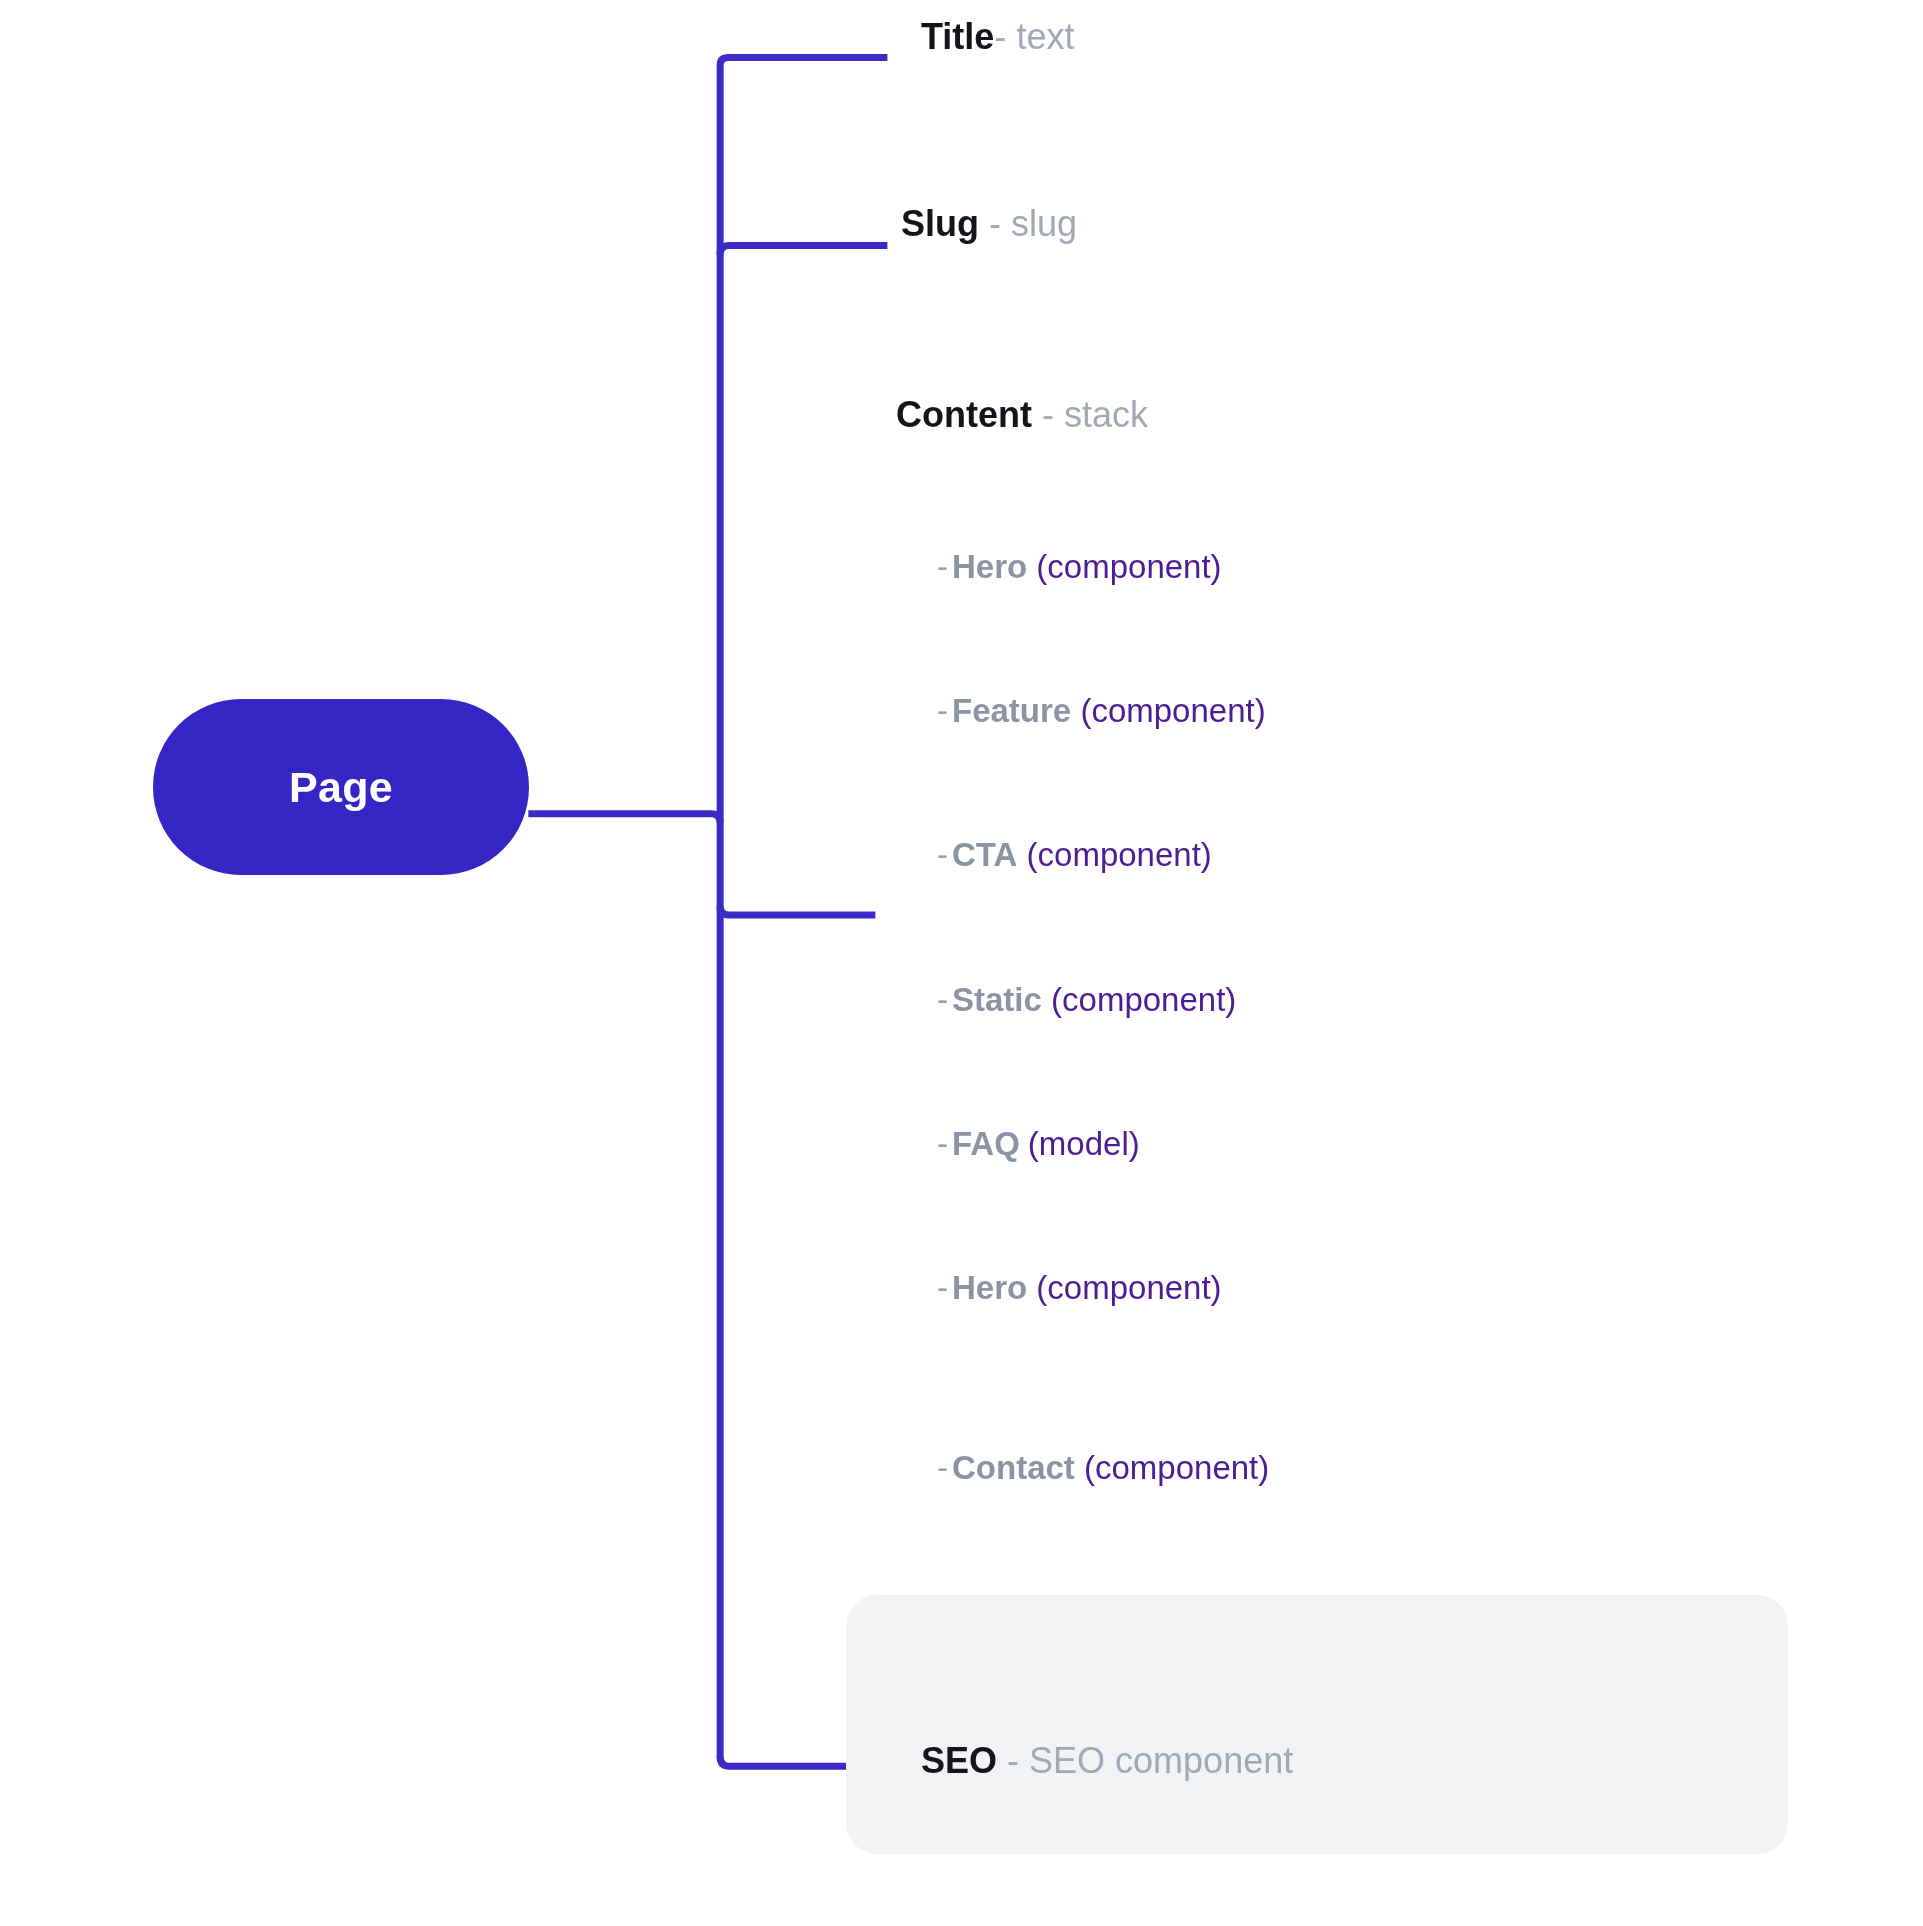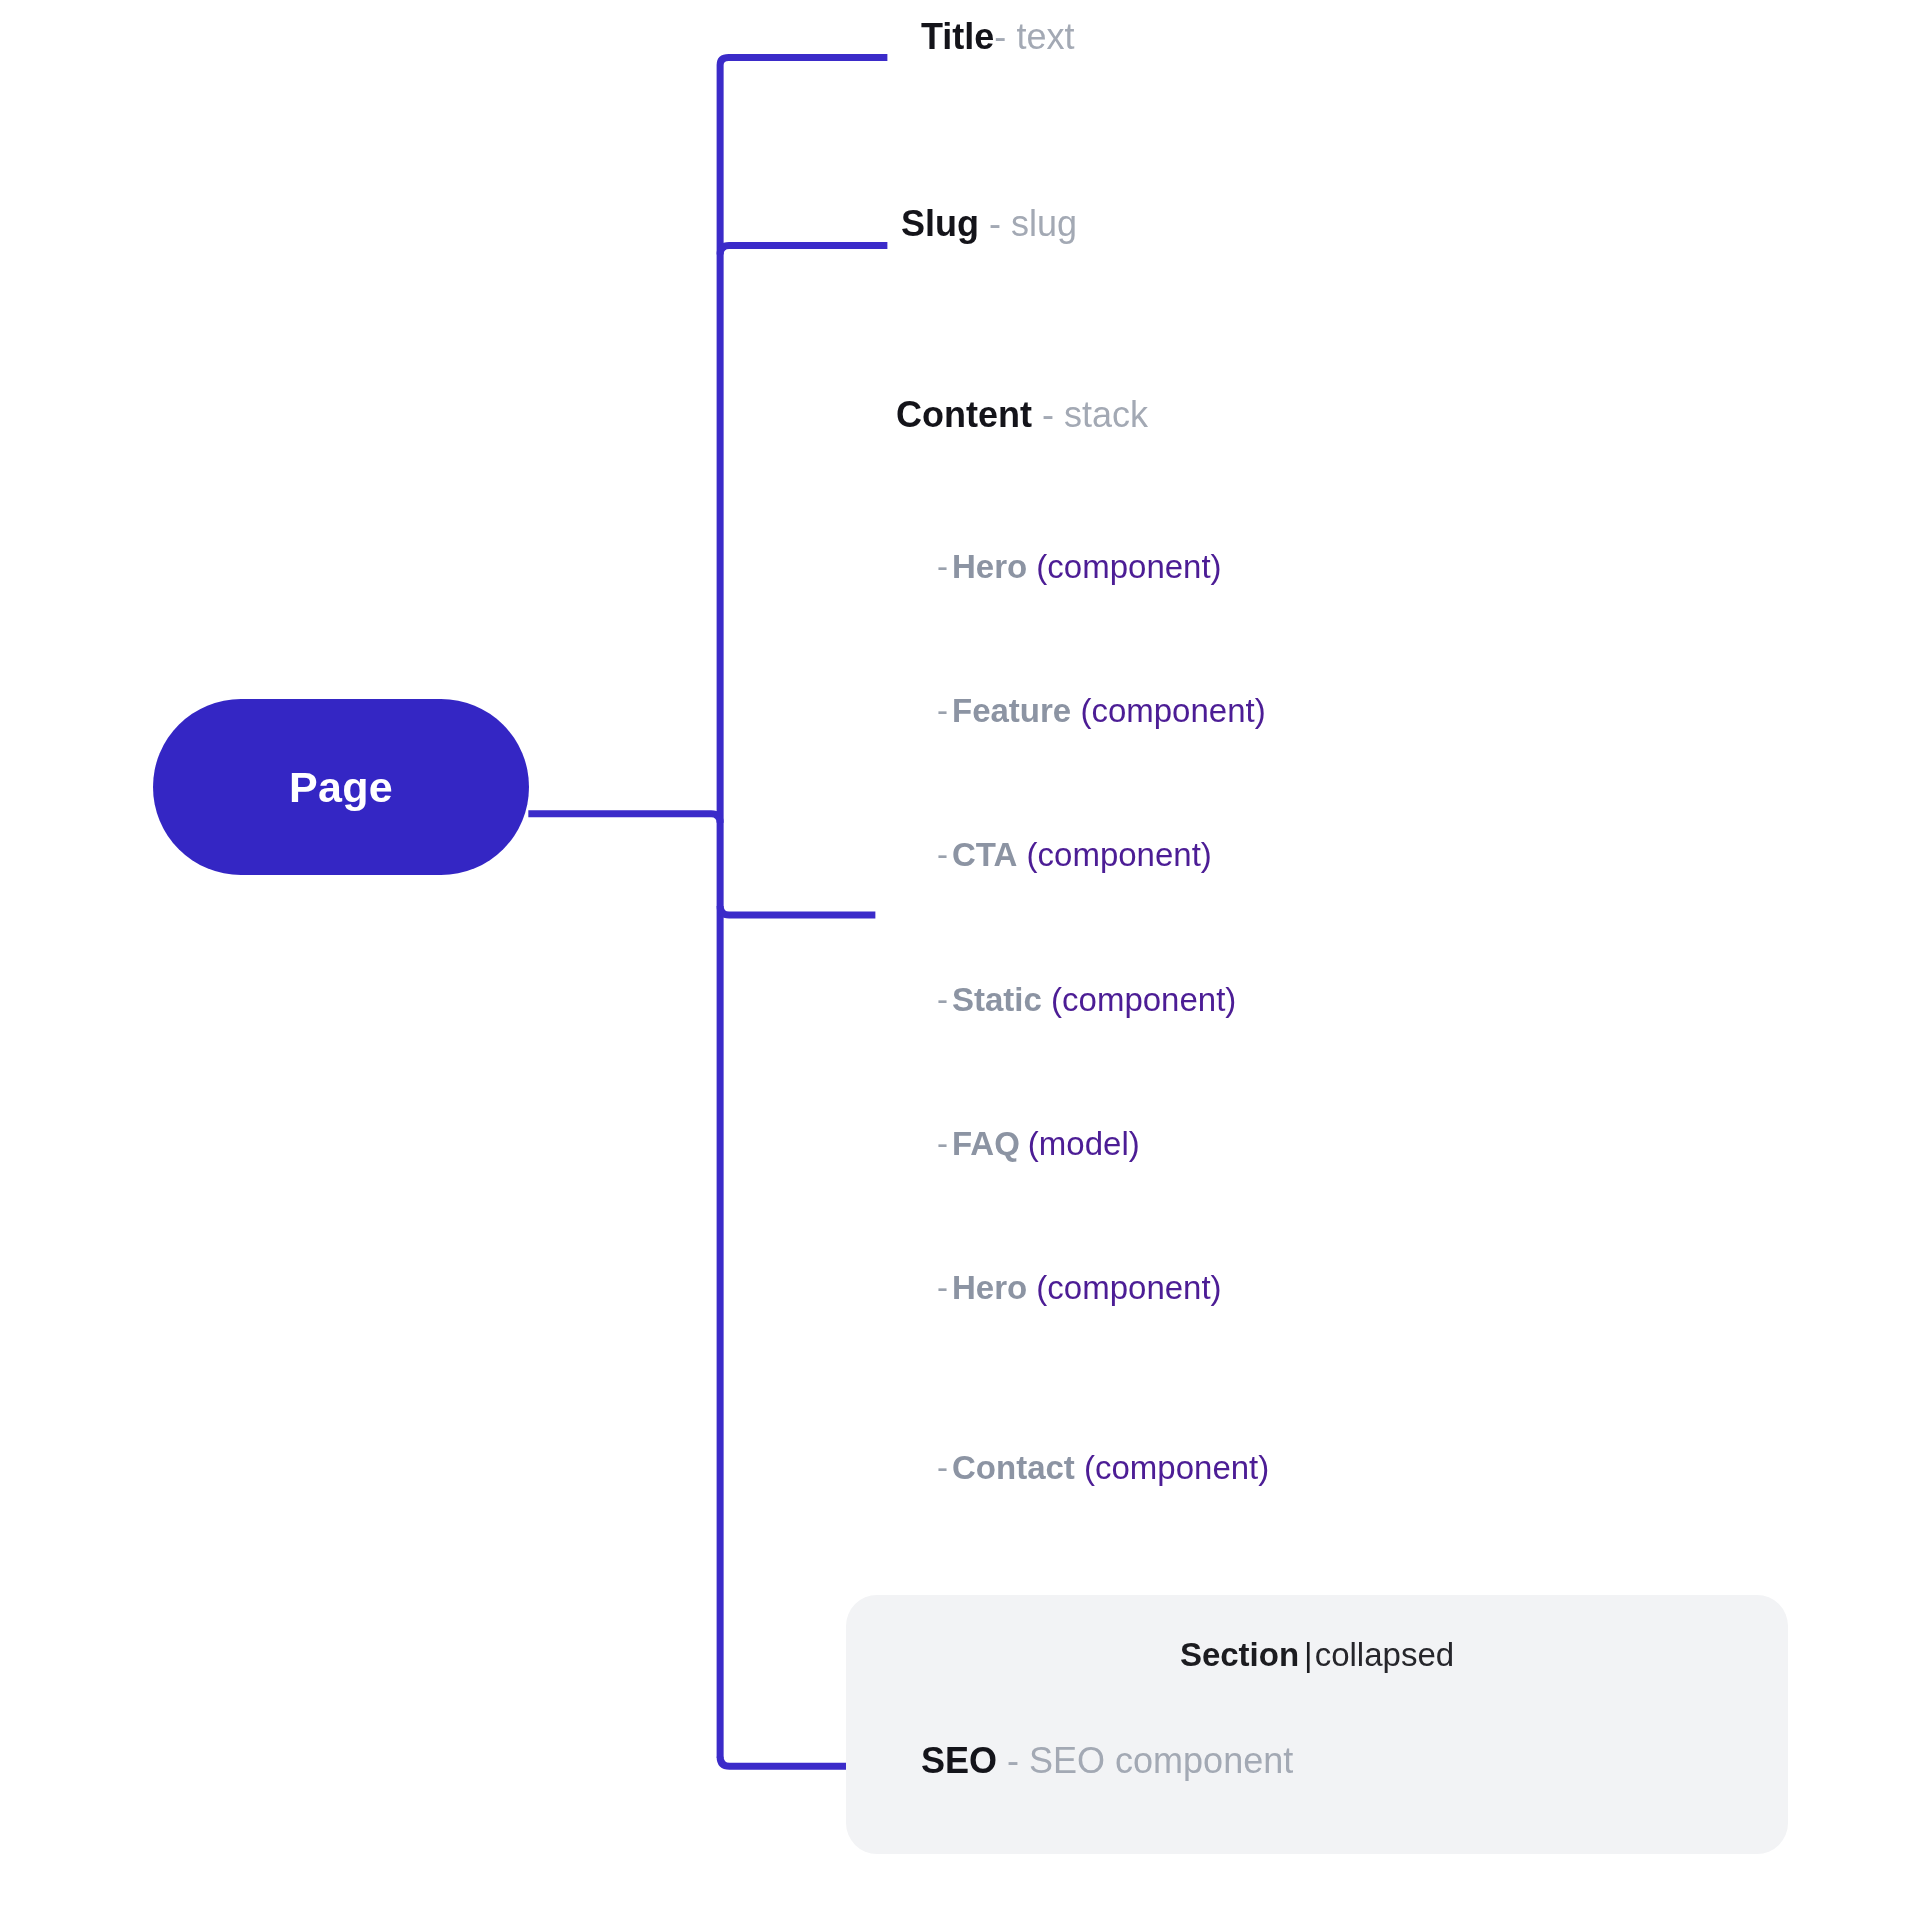--- a/index.html
+++ b/index.html
@@ -150,23 +150,20 @@
 
       <path d="M1055,1625 L1420,1625 Q1438,1625 1438,1643"></path>
 
       <path d="M1438,1809 Q1438,1827 1456,1827 L1748,1827"></path>
 
       <path d="M1438,3508 Q1438,3527 1457,3527 L1800,3527"></path>
     </g>
   </svg>
 
   <div id="section-panel"></div>
-  <div id="section-caption">
-    <span class="strong">Section</span><span class="divider">|</span><span class="muted-dark">collapsed</span>
-  </div>
 
   <div id="page-node">
     <span class="node-label">Page</span>
   </div>
 
   <div class="field-row" id="row-title">
     <span class="fname">Title</span><span class="fdash">-</span>&nbsp;<span class="ftype">text</span>
   </div>
 
   <div class="field-row" id="row-slug">

